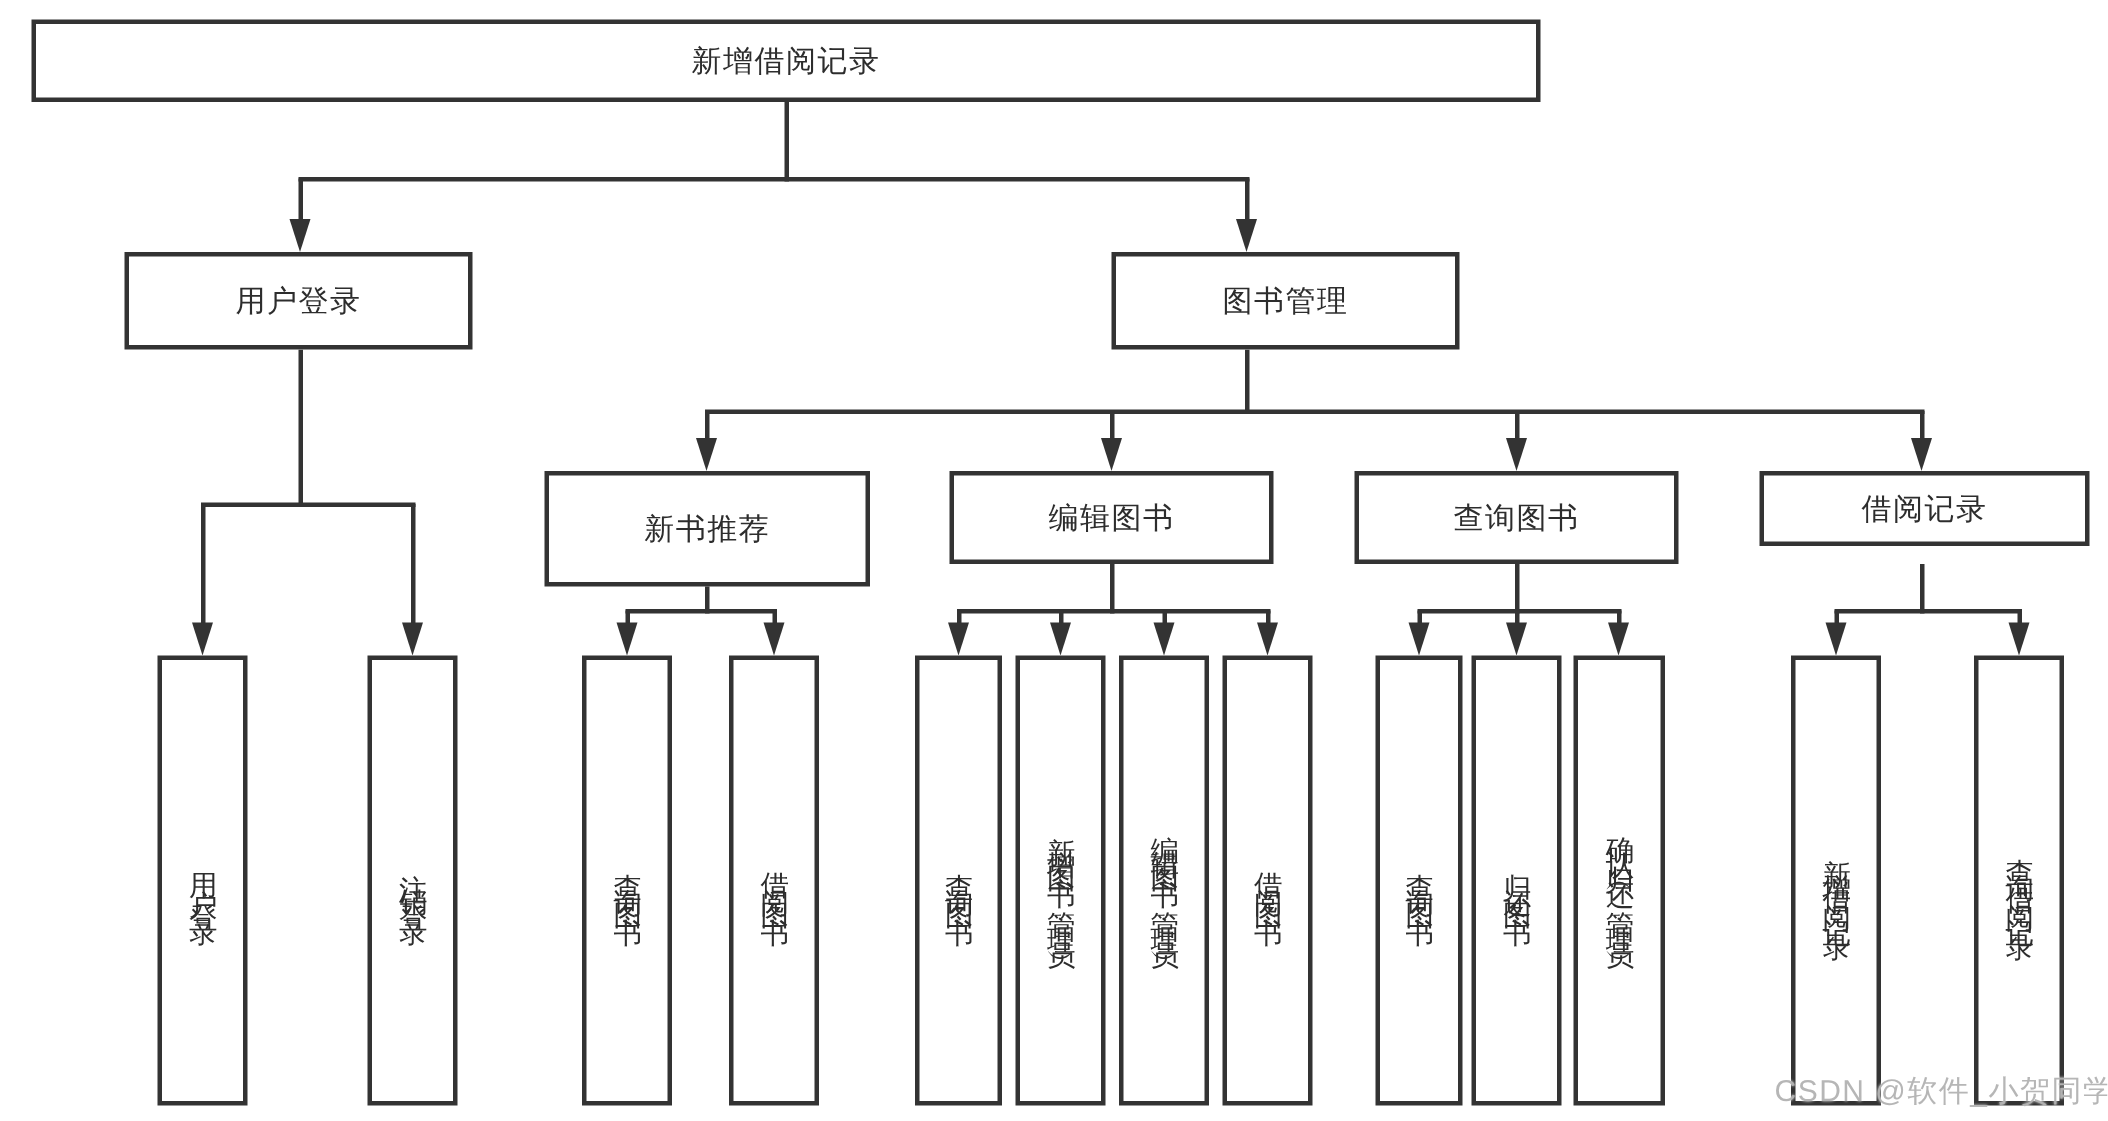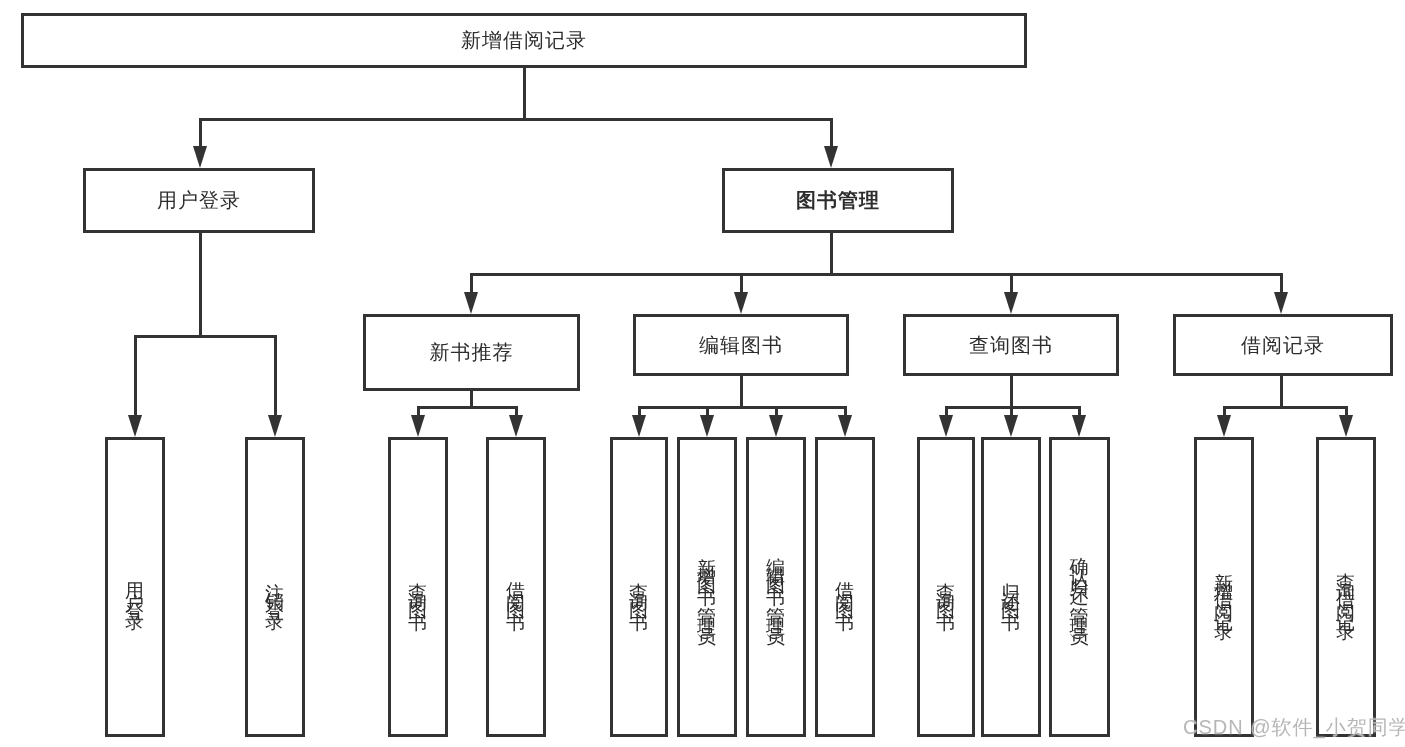--- a/index.html
+++ b/index.html
@@ -115,34 +115,34 @@
       <div class="ahead" style="left: 1339px; top: 415px;"></div>
     </div>
 
   <div class="hbox" style="left:21px;top:13px;width:1006px;height:55px;">
     <span>新增借阅记录</span>
   </div>
 
   <div class="hbox" style="left:83px;top:168px;width:232px;height:65px;">
     <span>用户登录</span>
   </div>
-  <div class="hbox" style="left:722px;top:168px;width:232px;height:65px;font-weight:bold;">
+  <div class="hbox" style="left:741px;top:168px;width:232px;height:65px;">
     <span>图书管理</span>
   </div>
 
   <div class="hbox" style="left:363px;top:314px;width:217px;height:77px;">
     <span>新书推荐</span>
   </div>
   <div class="hbox" style="left:633px;top:314px;width:216px;height:62px;">
     <span>编辑图书</span>
   </div>
   <div class="hbox" style="left:903px;top:314px;width:216px;height:62px;">
     <span>查询图书</span>
   </div>
-  <div class="hbox" style="left:1173px;top:314px;width:220px;height:62px;">
+  <div class="hbox" style="left:1173px;top:314px;width:220px;height:50px;">
     <span>借阅记录</span>
   </div>
 
   <div class="vbox" style="left:105px;width:60px;">
     <span>用户登录</span>
   </div>
   <div class="vbox" style="left:245px;width:60px;">
     <span>注销登录</span>
   </div>
 

